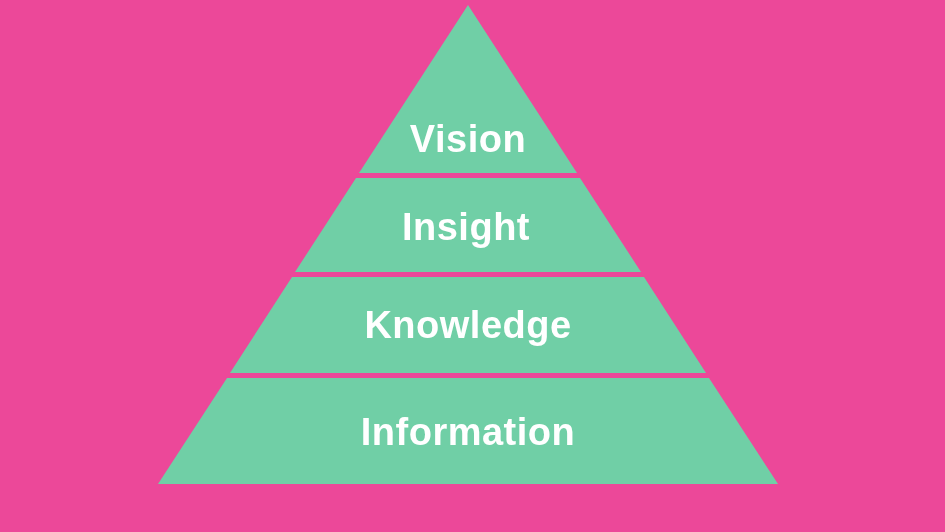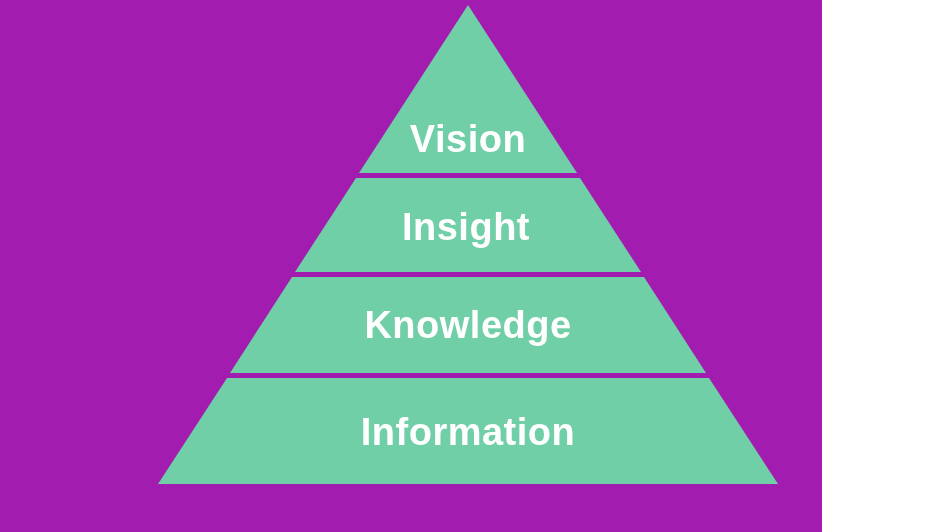--- a/index.html
+++ b/index.html
@@ -3,23 +3,23 @@
 <meta charset="utf-8">
 <style>
   html, body {
     margin: 0;
     padding: 0;
     background: #ffffff;
     font-family: "Liberation Sans", sans-serif;
   }
   .canvas {
     position: relative;
-    width: 822px;
+    width: 945px;
     height: 532px;
-    background: #a21caf;
+    background: #ec4899;
     overflow: hidden;
   }
   svg.pyramid-svg {
     position: absolute;
     left: 0;
     top: 0;
     display: block;
   }
   .level-label {
     font-family: "Liberation Sans", sans-serif;

